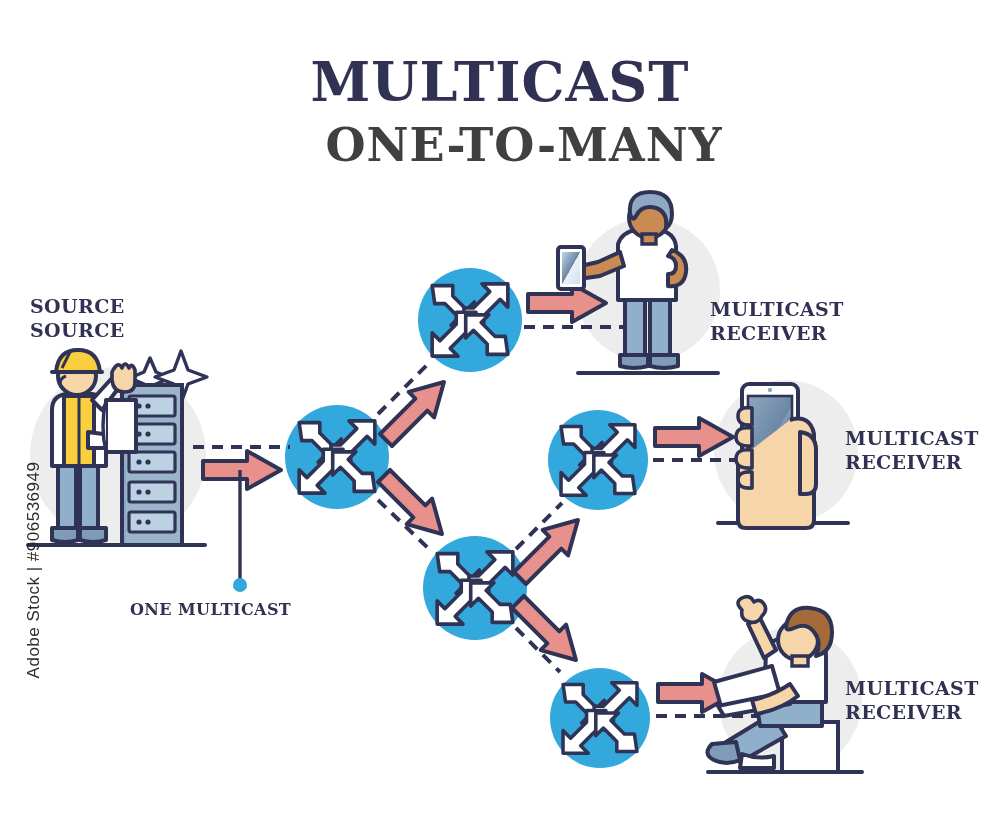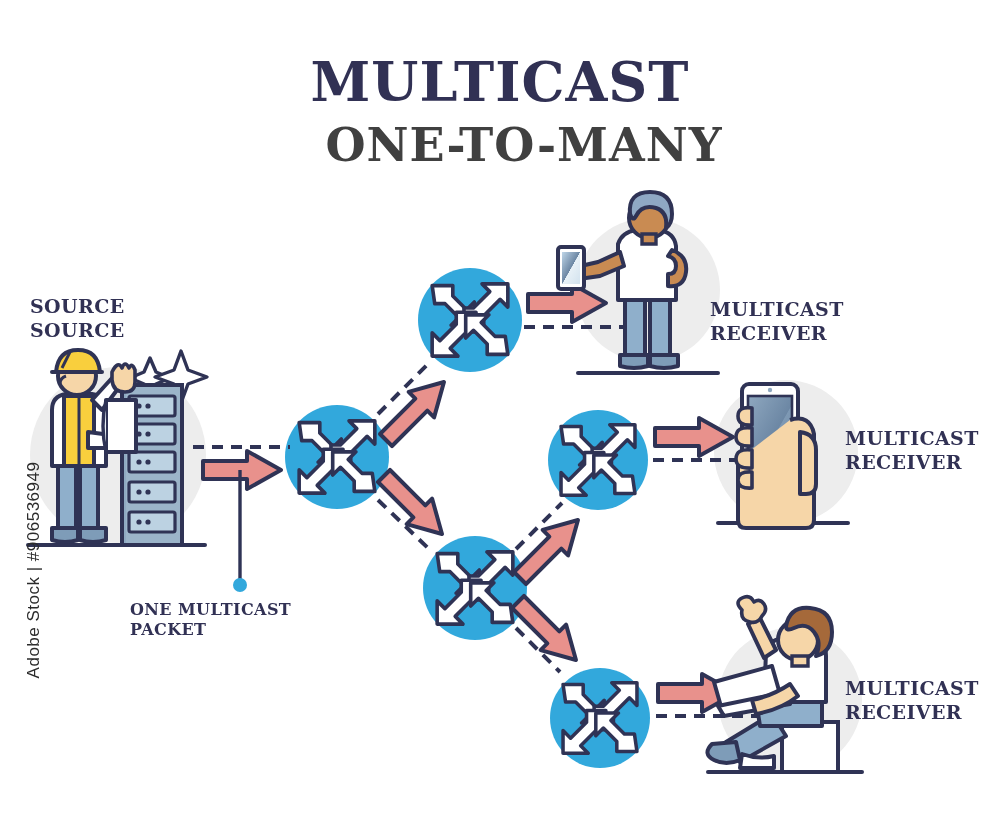--- a/index.html
+++ b/index.html
@@ -283,21 +283,20 @@
   <div class="ttl" id="title-main">MULTICAST</div>
   <div class="ttl" id="title-sub">ONE-TO-MANY</div>
 
   <div class="lbl c" id="label-source-server">
     <div>SOURCE</div>
     <div>SOURCE</div>
   </div>
 
   <div class="lbl c" id="label-one-multicast-packet">
     <div>ONE MULTICAST</div>
-    <div>PACKET</div>
   </div>
 
   <div class="lbl l" id="label-receiver-1">
     <div>MULTICAST</div>
     <div>RECEIVER</div>
   </div>
 
   <div class="lbl l" id="label-receiver-2">
     <div>MULTICAST</div>
     <div>RECEIVER</div>

